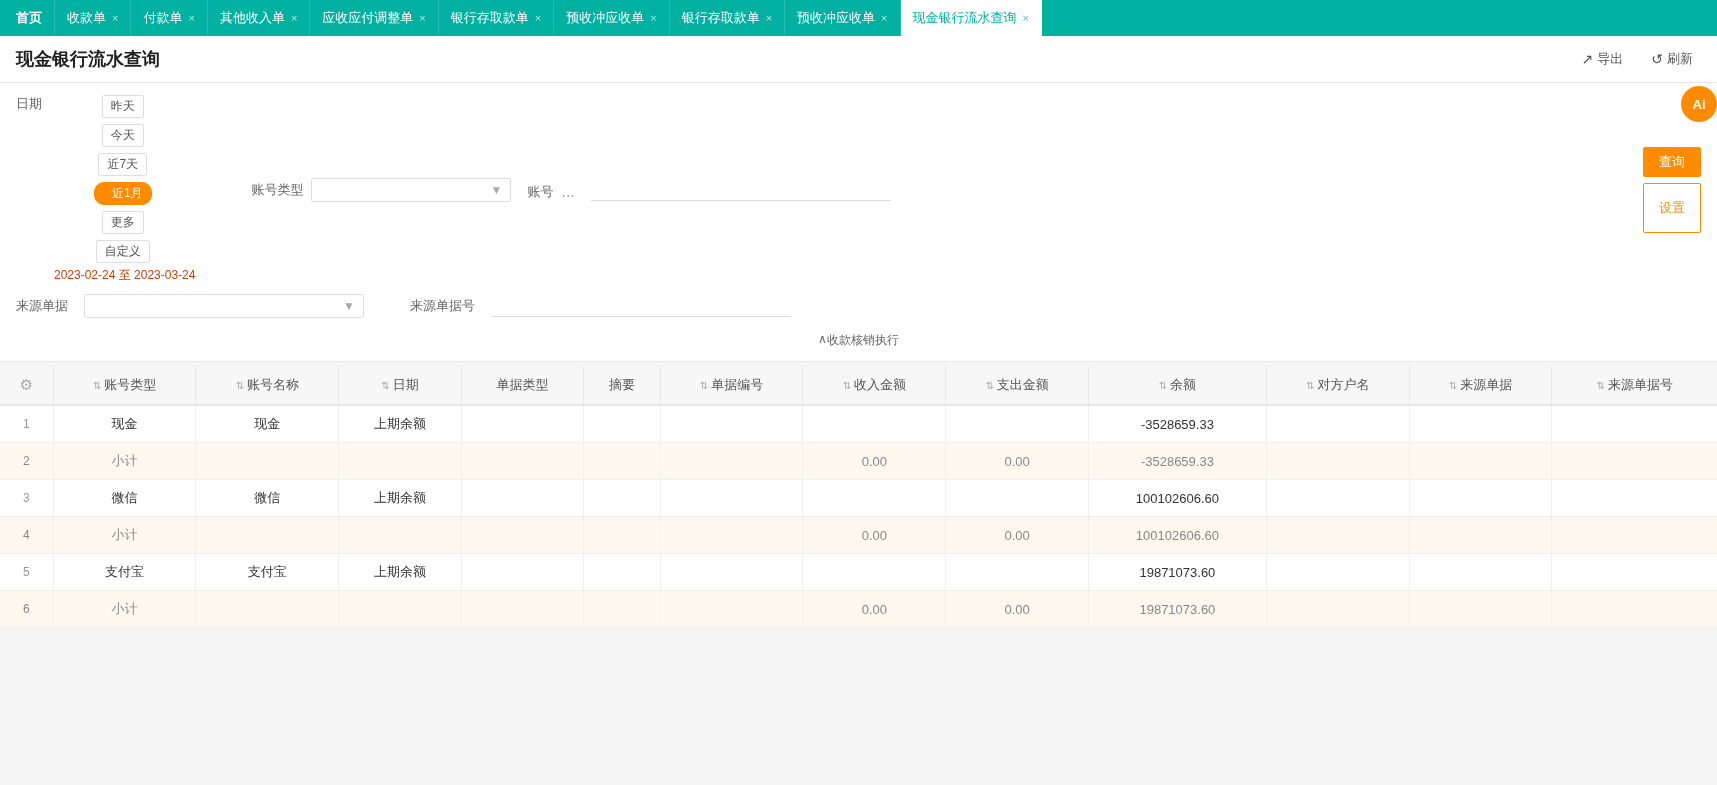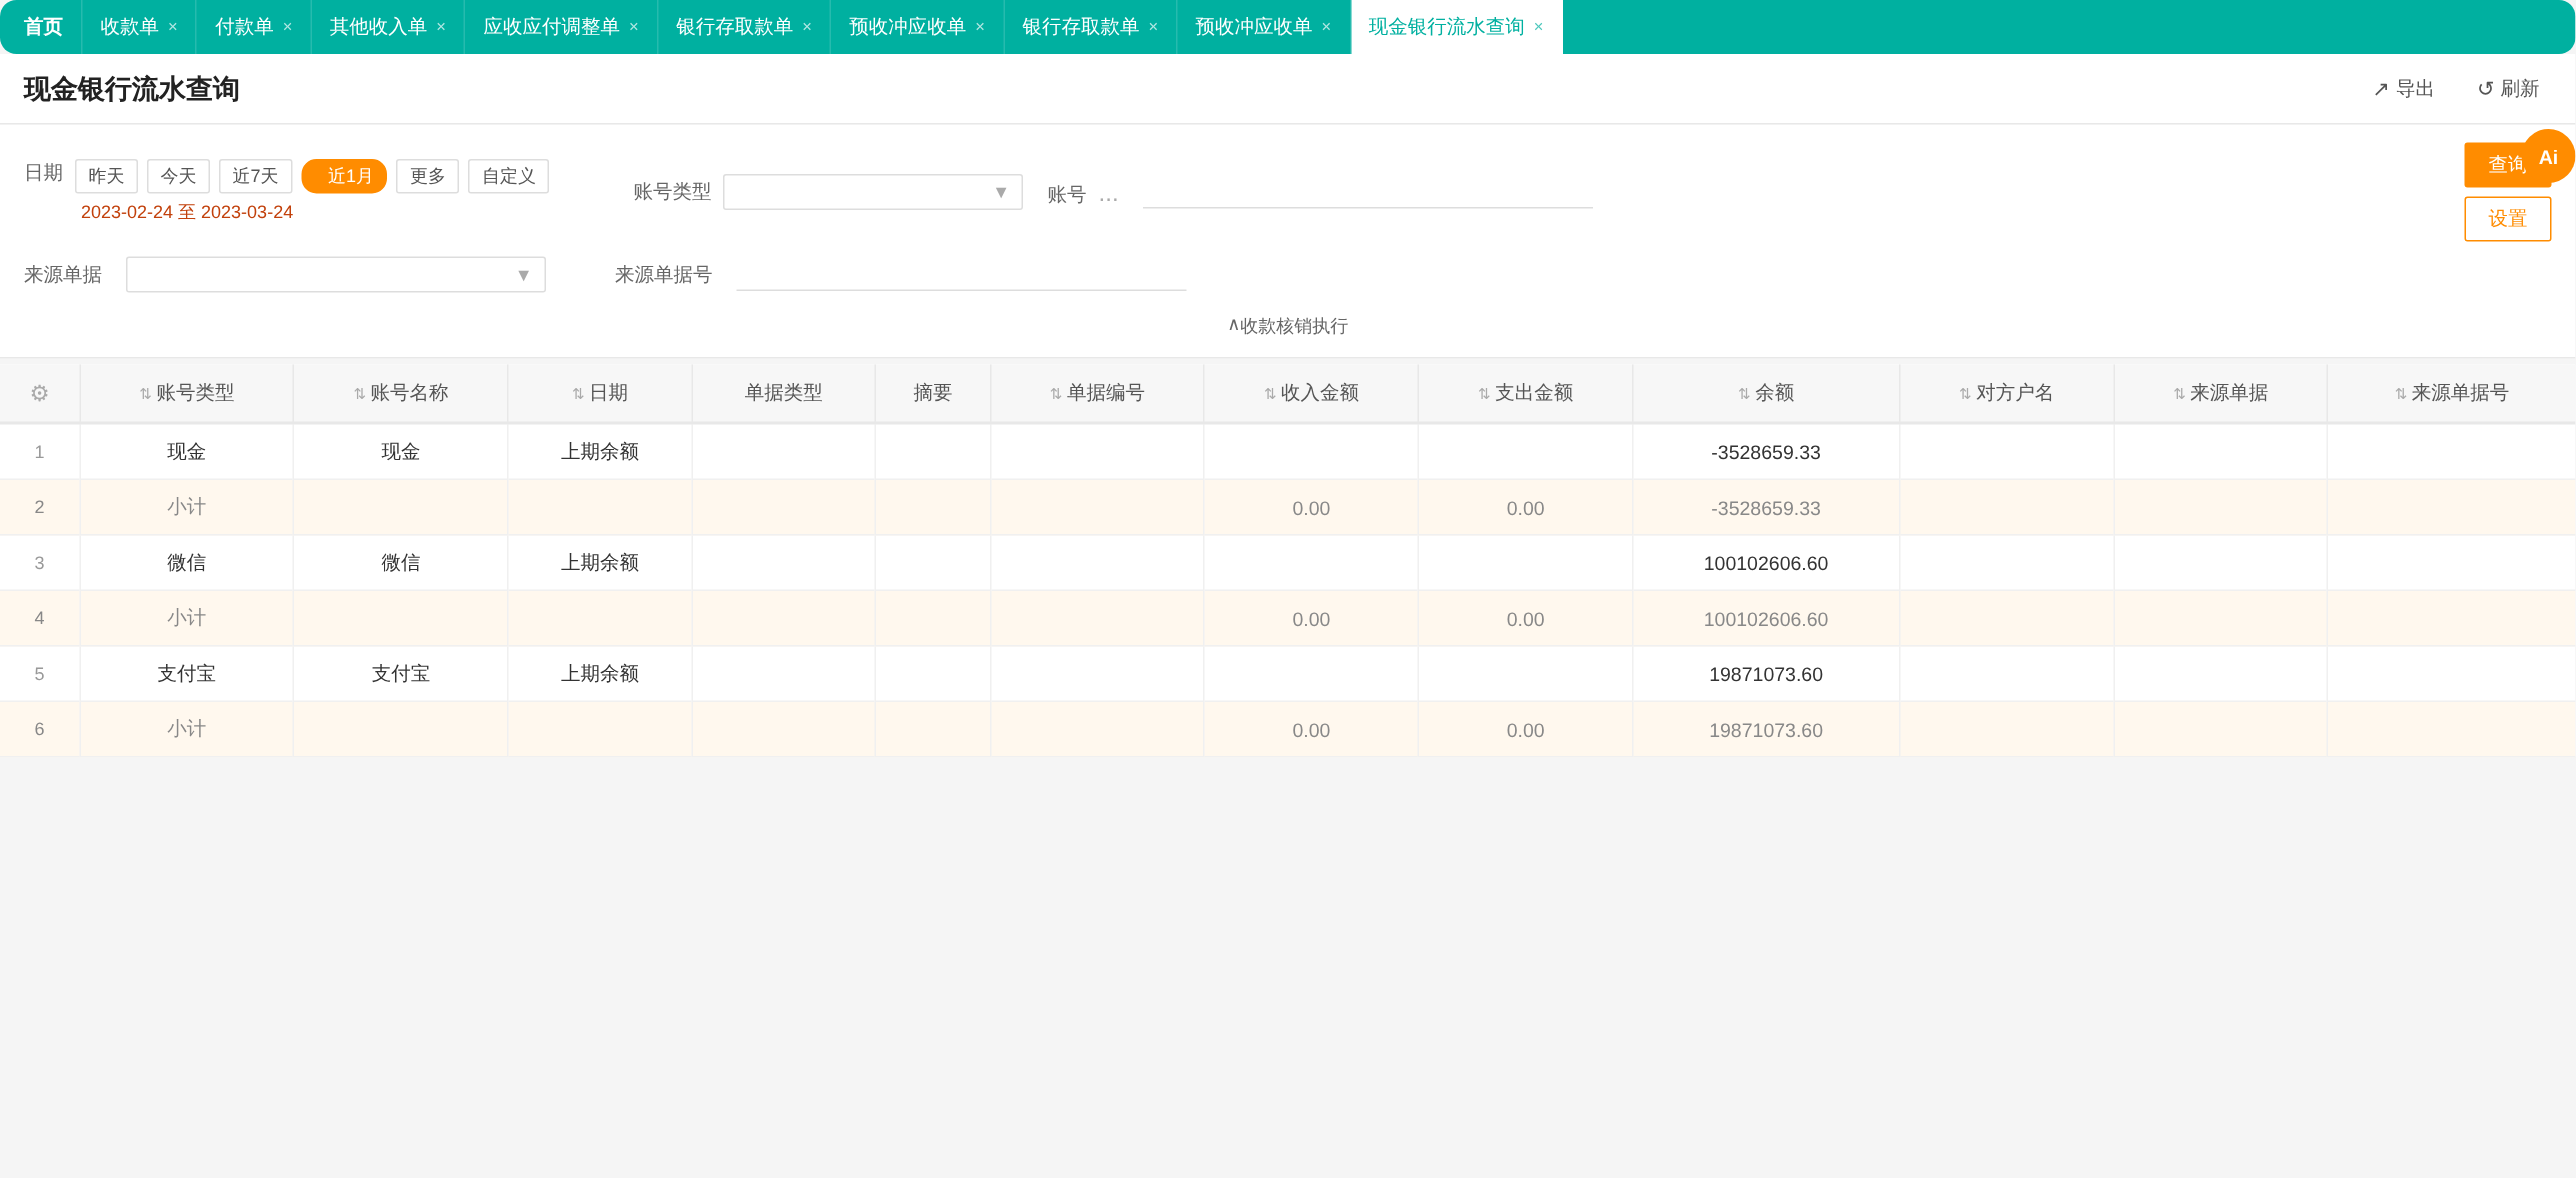--- a/index.html
+++ b/index.html
@@ -6,21 +6,20 @@
     body { font-family: "Microsoft YaHei", "PingFang SC", sans-serif; font-size: 13px; background: #f5f5f5; color: #333; }
 
     
     .top-nav {
       display: flex;
       align-items: center;
       background: #00b0a0;
       height: 36px;
       padding: 0 4px;
       overflow: hidden;
-      border-radius: 11px;
     }
     .nav-tab {
       display: flex;
       align-items: center;
       height: 36px;
       padding: 0 12px;
       color: #fff;
       font-size: 13px;
       cursor: pointer;
       white-space: nowrap;
@@ -100,20 +99,21 @@
     .filter-label {
       color: #666;
       font-size: 13px;
       white-space: nowrap;
     }
     .date-shortcuts {
       display: flex;
       align-items: center;
       gap: 6px;
       flex-wrap: wrap;
+      flex-direction: column;
     }
     .date-btn {
       padding: 2px 8px;
       border: 1px solid #ddd;
       border-radius: 2px;
       background: #fff;
       color: #555;
       font-size: 12px;
       cursor: pointer;
     }
@@ -163,21 +163,21 @@
       border-radius: 2px;
       padding: 6px 16px;
       font-size: 13px;
       cursor: pointer;
     }
     .btn-settings {
       background: #fff;
       color: #ff8c00;
       border: 1px solid #ff8c00;
       border-radius: 2px;
-      padding: 5px 14px;
+      padding: 15px 14px;
       font-size: 13px;
       cursor: pointer;
     }
     .filter-actions {
       display: flex;
       flex-direction: column;
       gap: 6px;
       margin-left: auto;
     }
     .collapse-bar {

